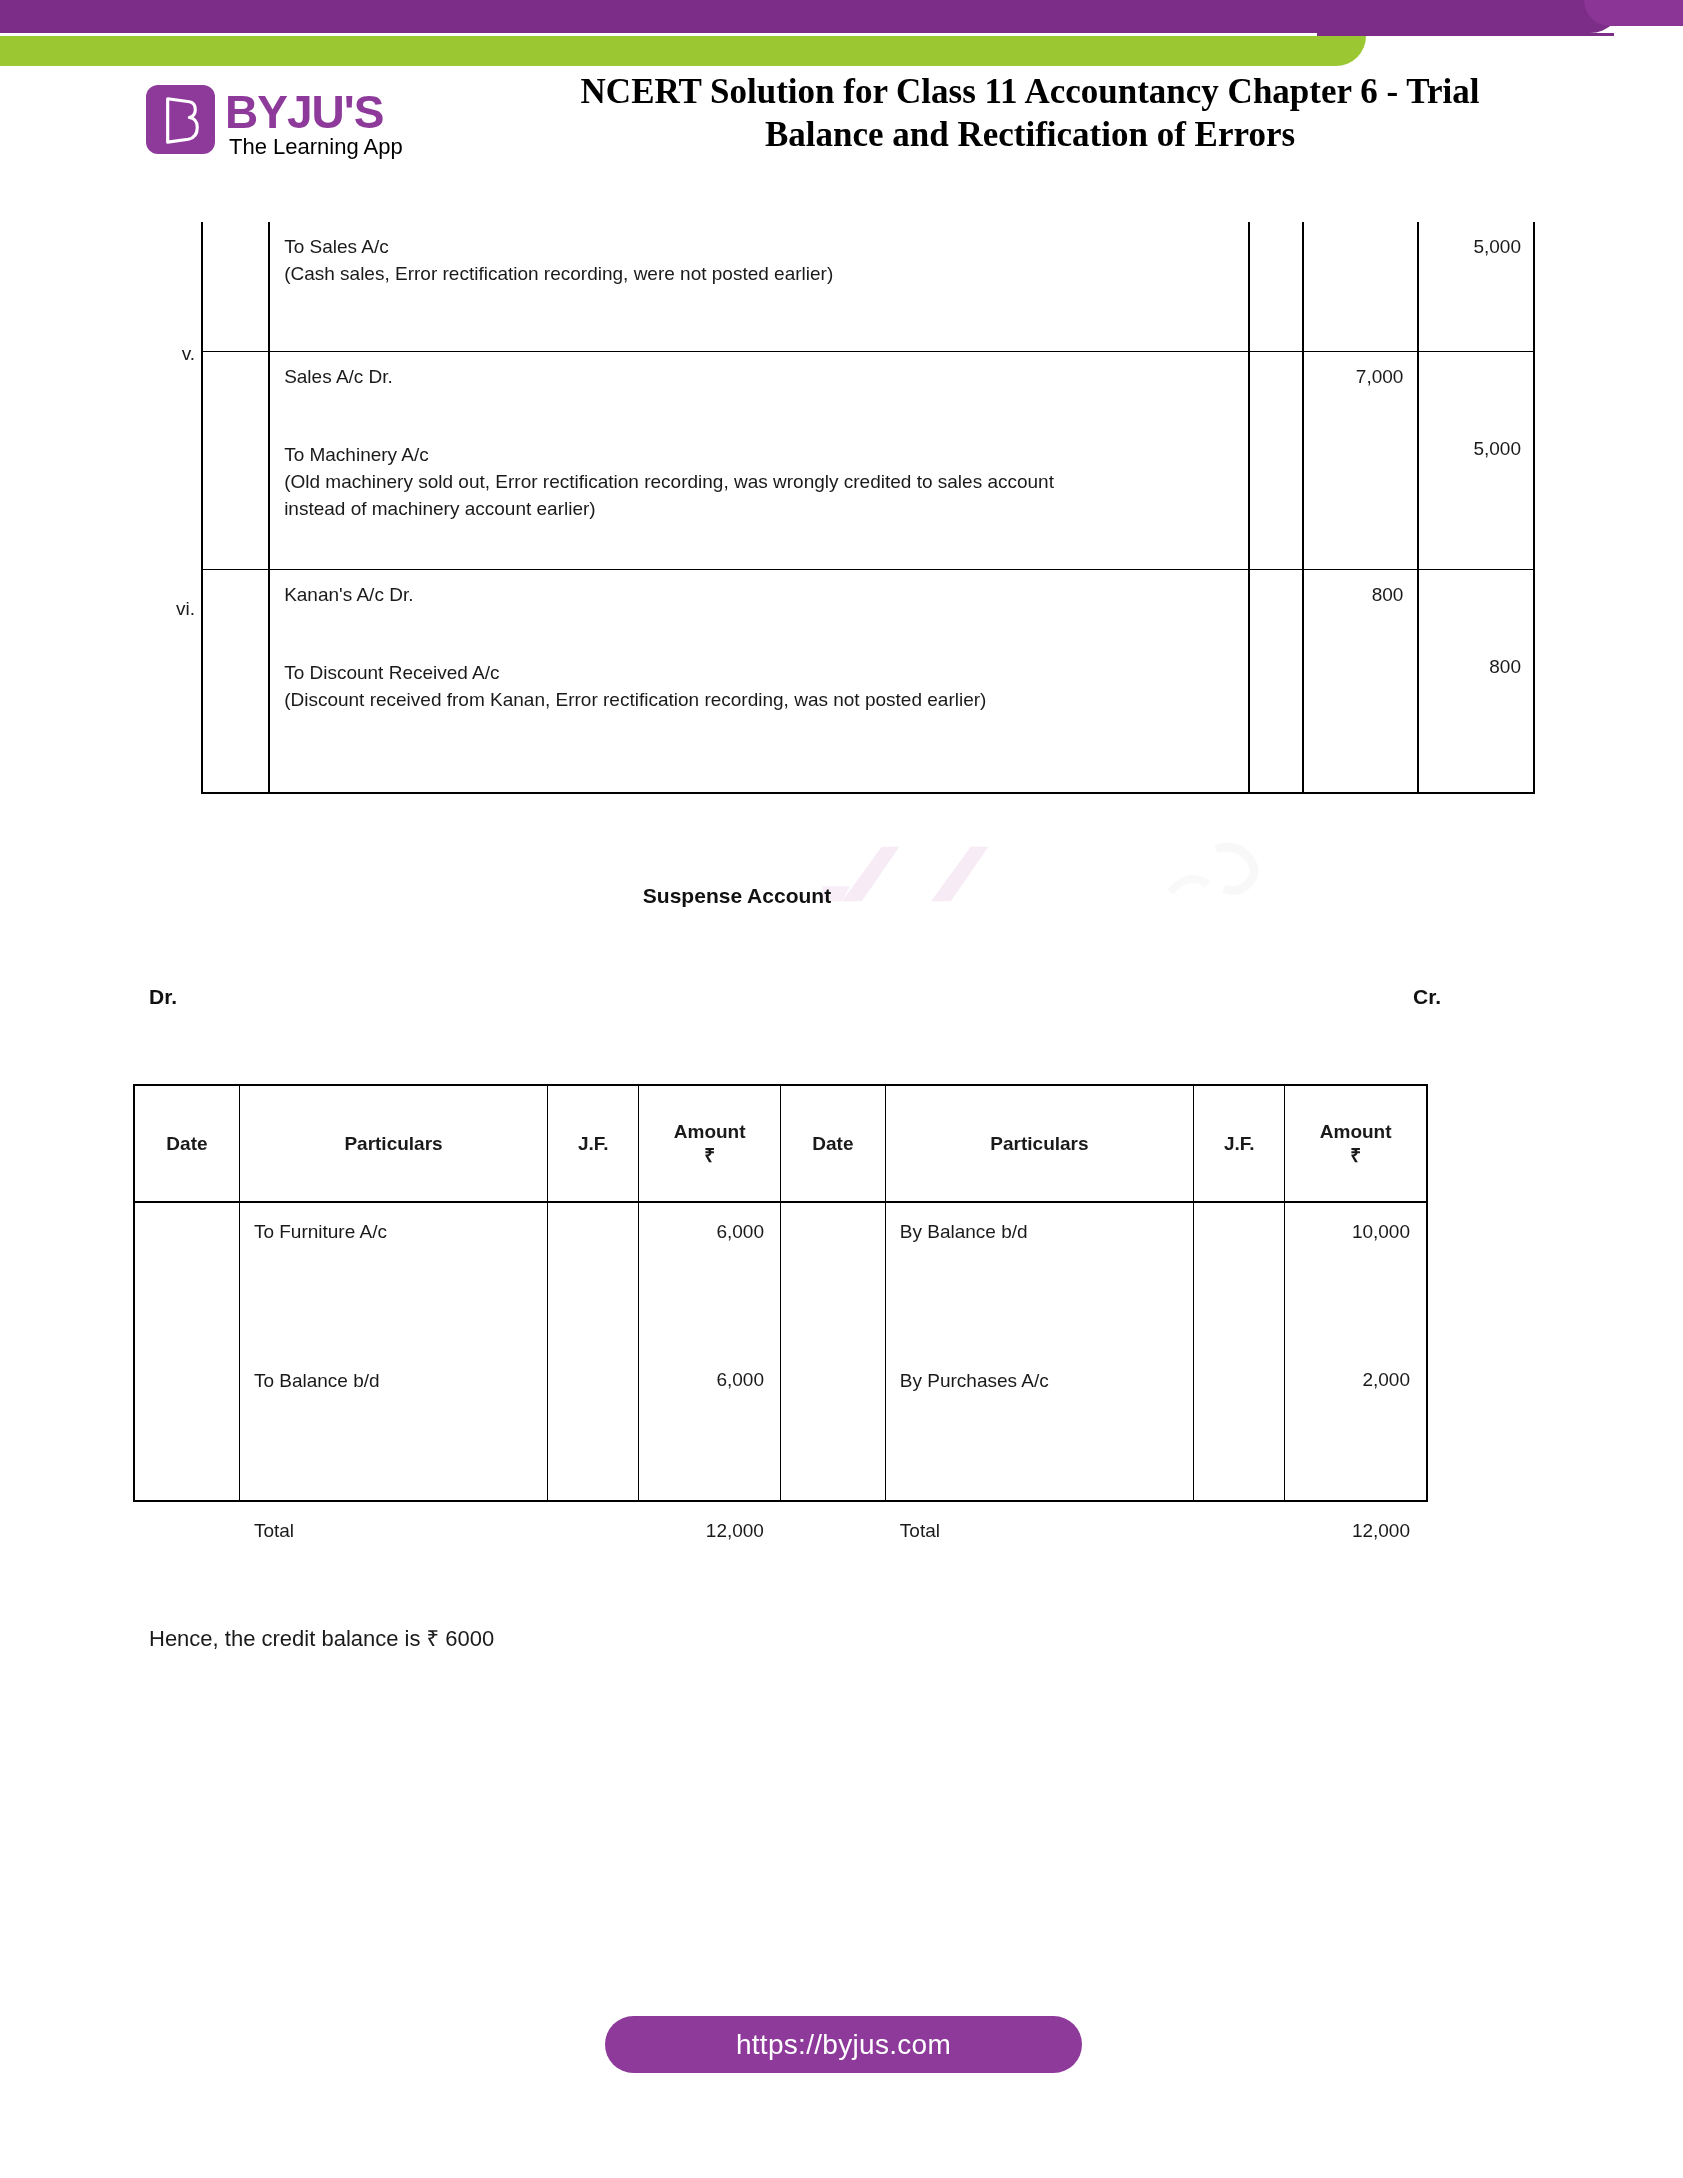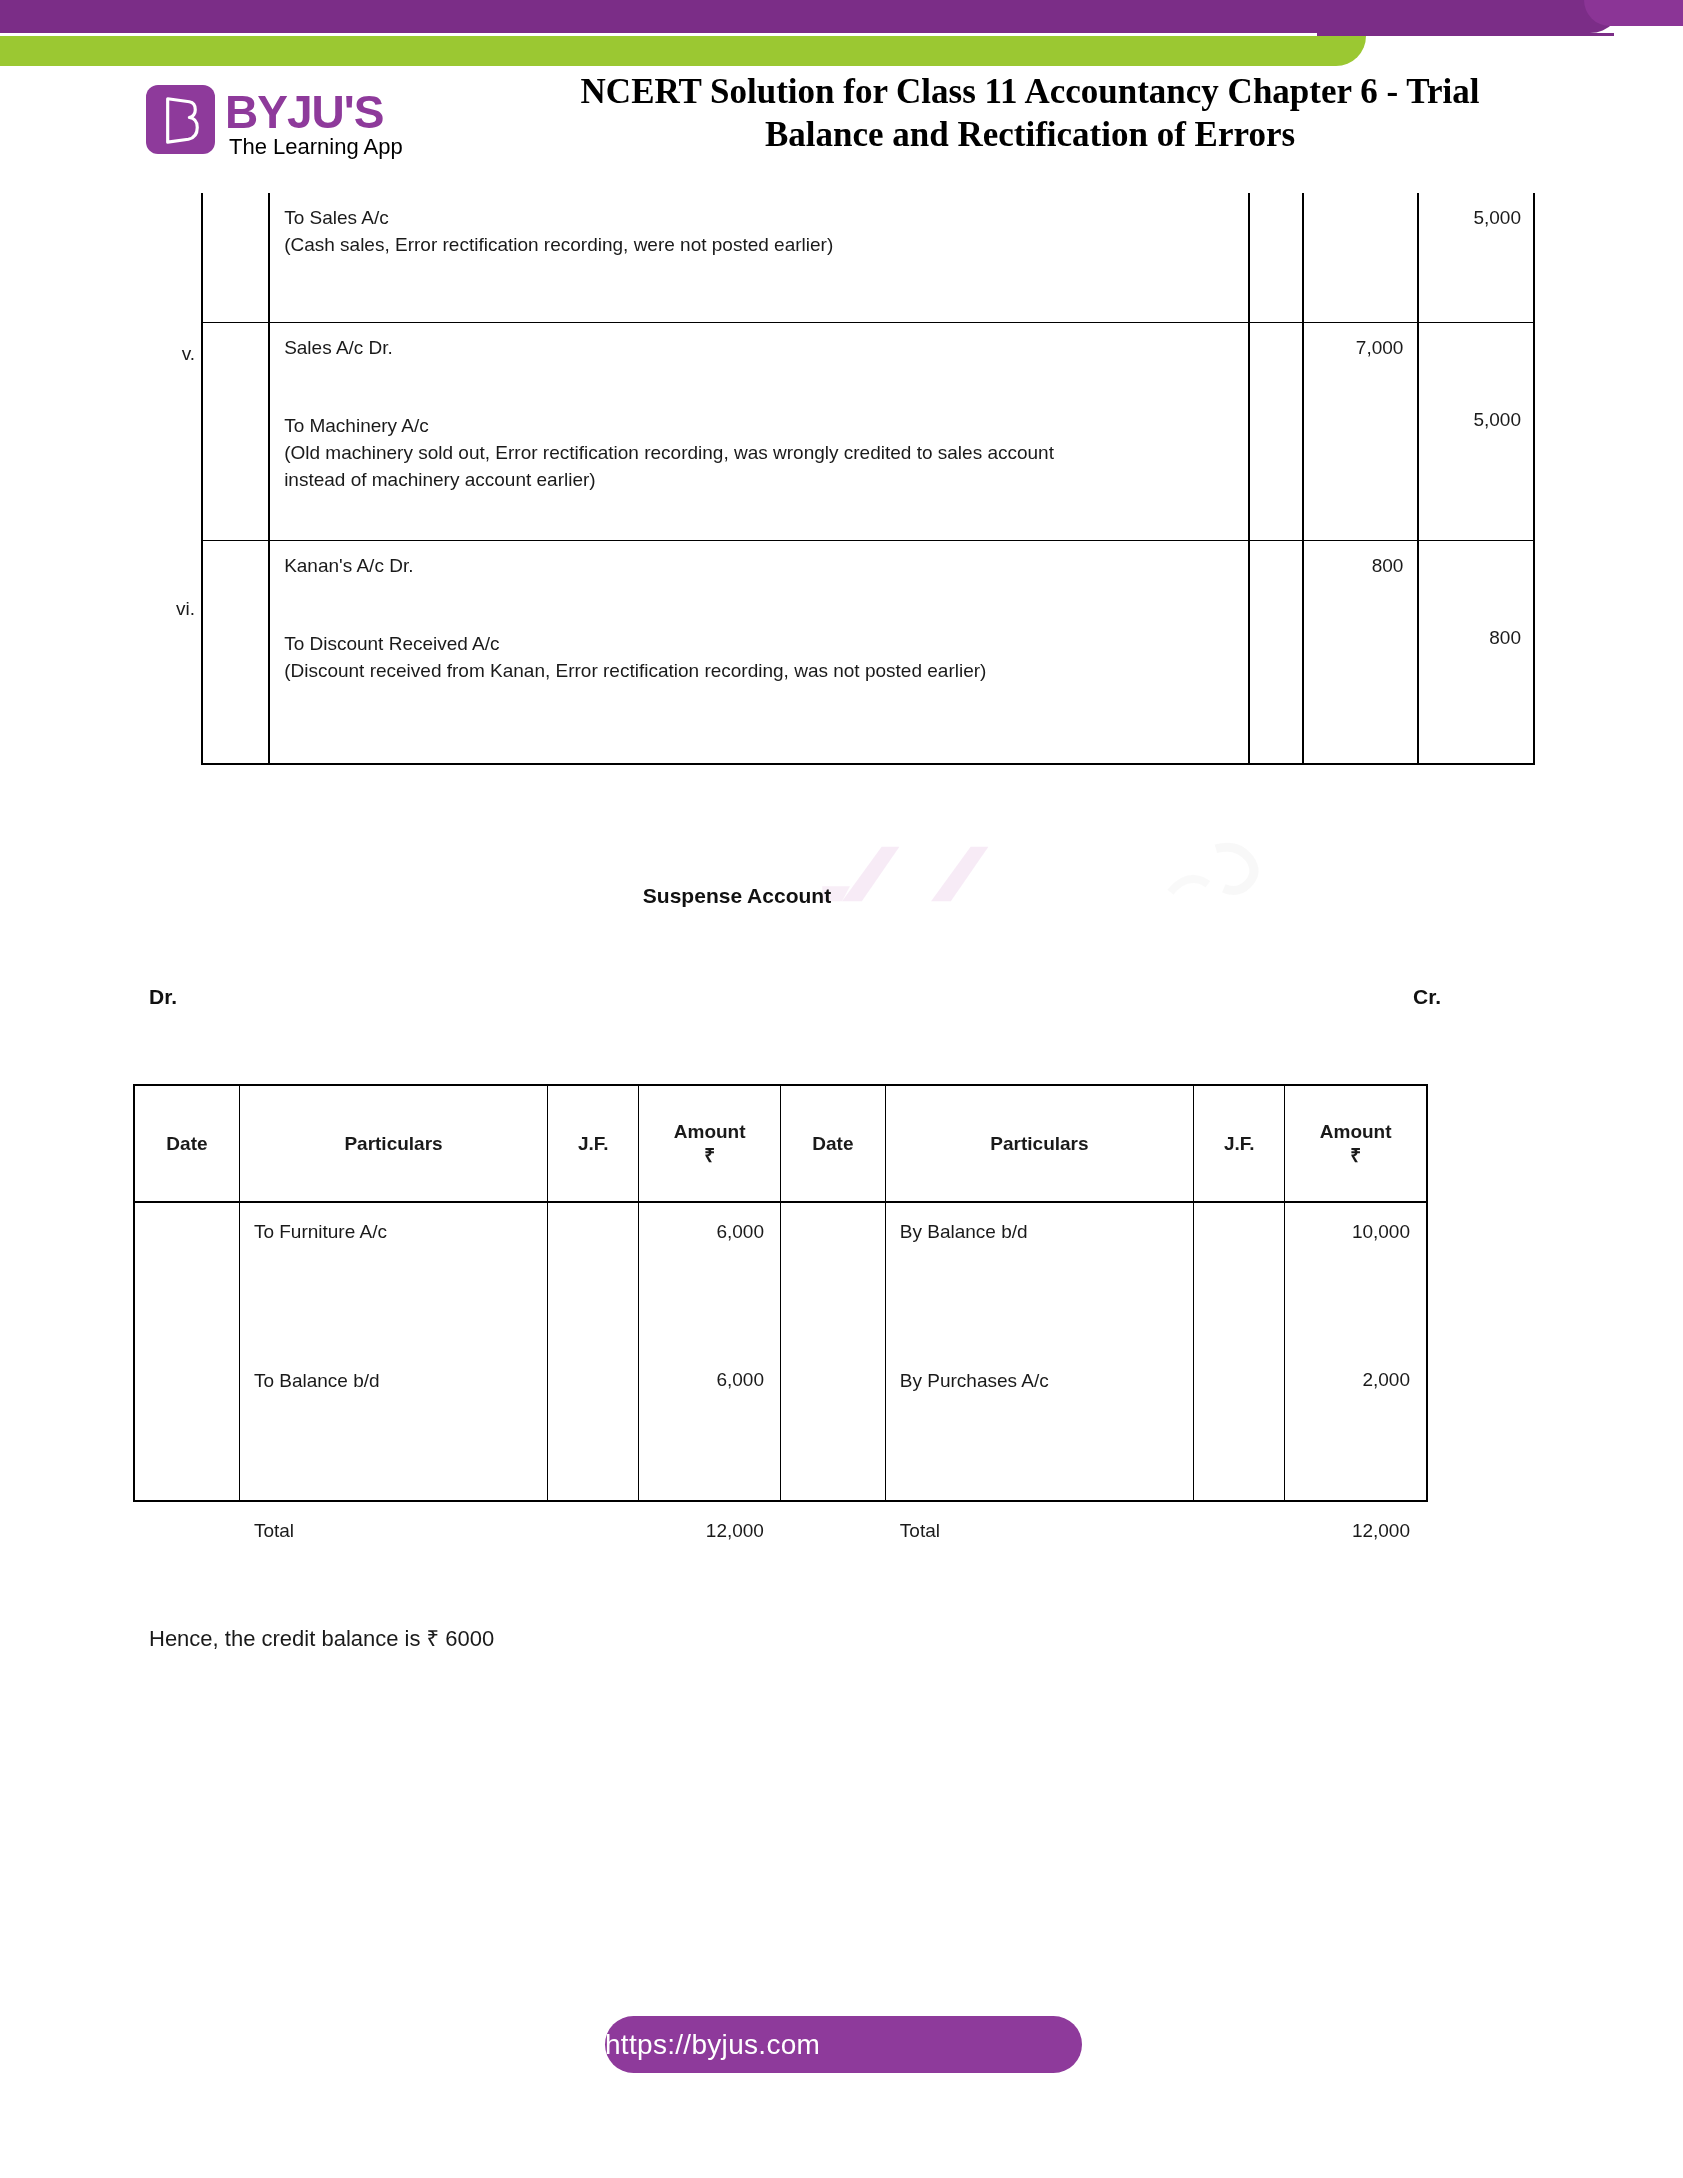--- a/index.html
+++ b/index.html
@@ -110,21 +110,21 @@
     position: absolute;
     left: 822px; top: 827px;
     width: 495px; height: 89px;
     pointer-events: none;
     opacity: 0.35;
   }
 
   
   .journal {
     position: absolute;
-    left: 201px; top: 193px;
+    left: 201px; top: 222px;
     width: 1334px;
     border-left: 2px solid #000;
     border-right: 2px solid #000;
     border-bottom: 2px solid #000;
     border-collapse: collapse;
   }
   .journal td {
     border-left: 2px solid #000;
     border-top: 1px solid #000;
     vertical-align: top;
@@ -230,21 +230,21 @@
   
   .footer-pill {
     position: absolute;
     left: 605px; top: 2016px;
     width: 477px; height: 57px;
     background: #8e3a9b;
     border-radius: 29px;
     color: #ffffff;
     font-size: 28px;
     line-height: 57px;
-    text-align: left;
+    text-align: center;
     letter-spacing: 0.3px;
   }
 </style>
 </head>
 <body>
 
 <div class="topbar-wrap">
   <div class="bar-purple"></div>
   <div class="bar-purple-under"></div>
   <div class="bar-purple-tail"></div>

